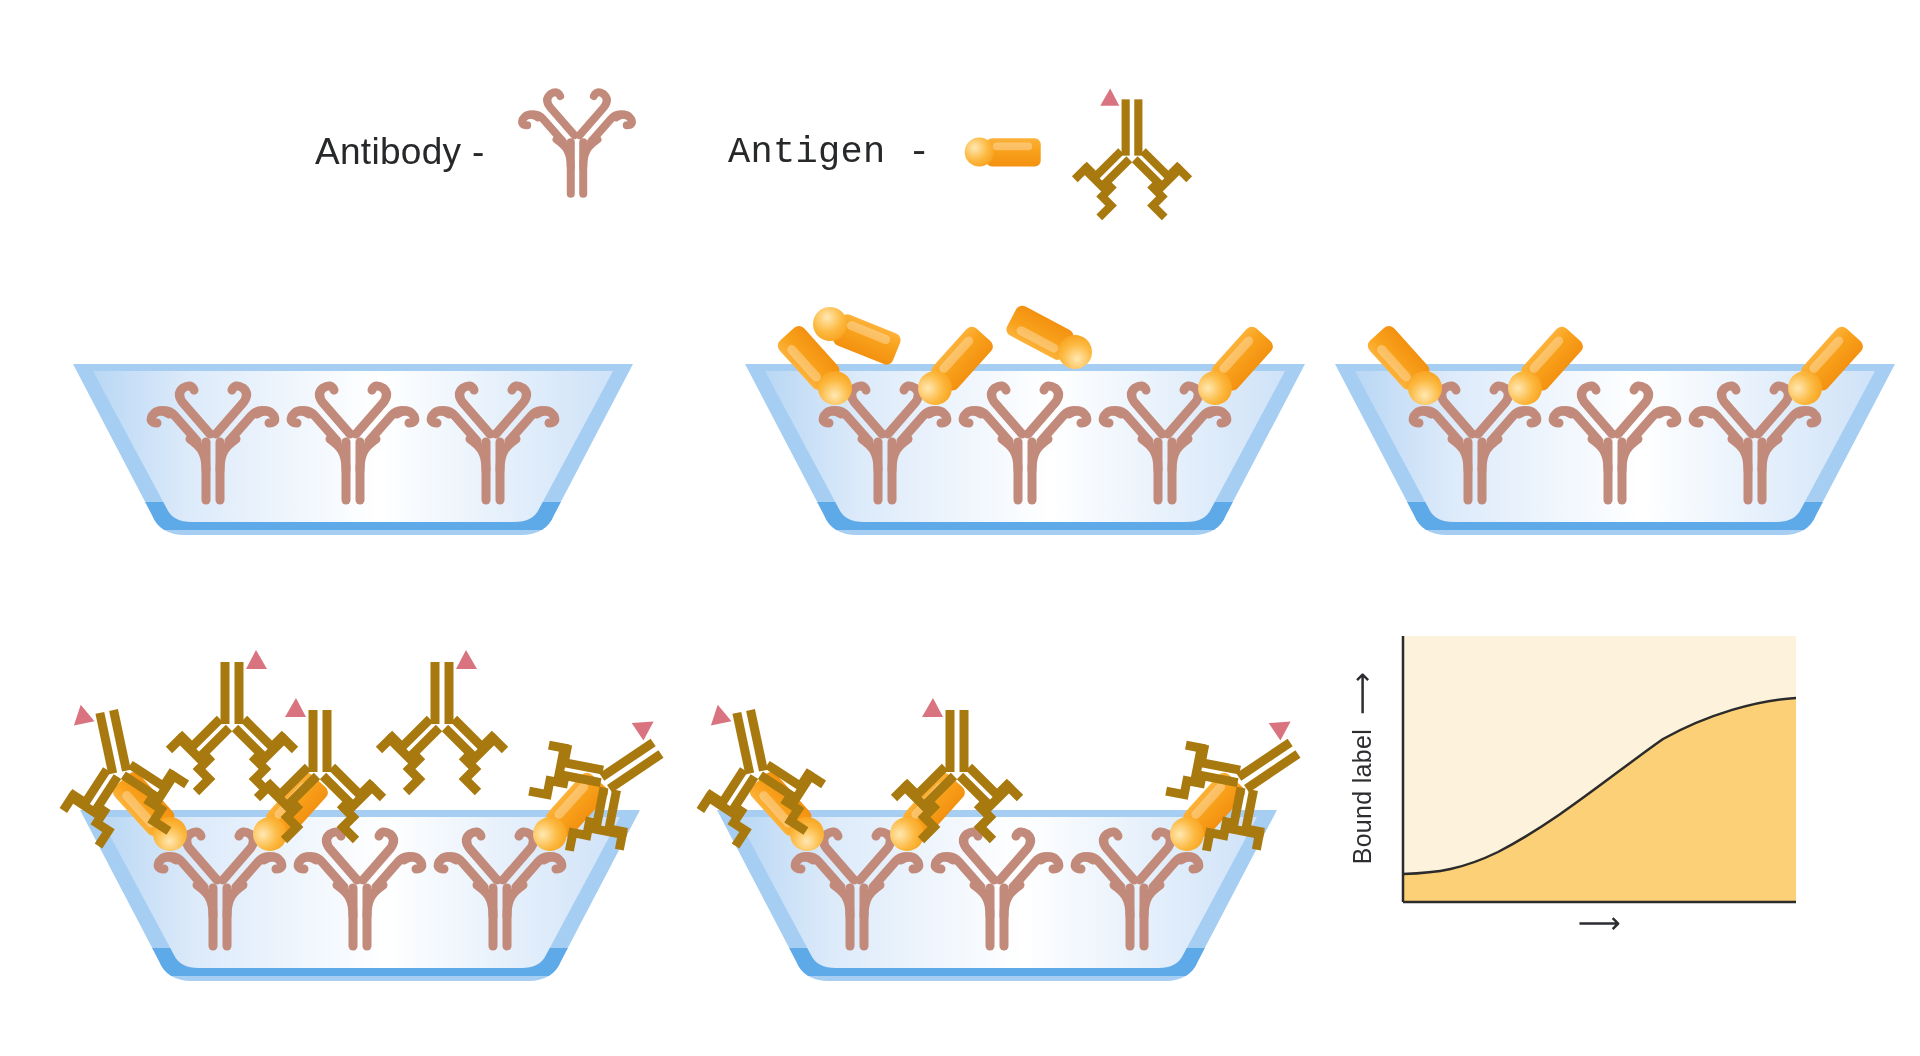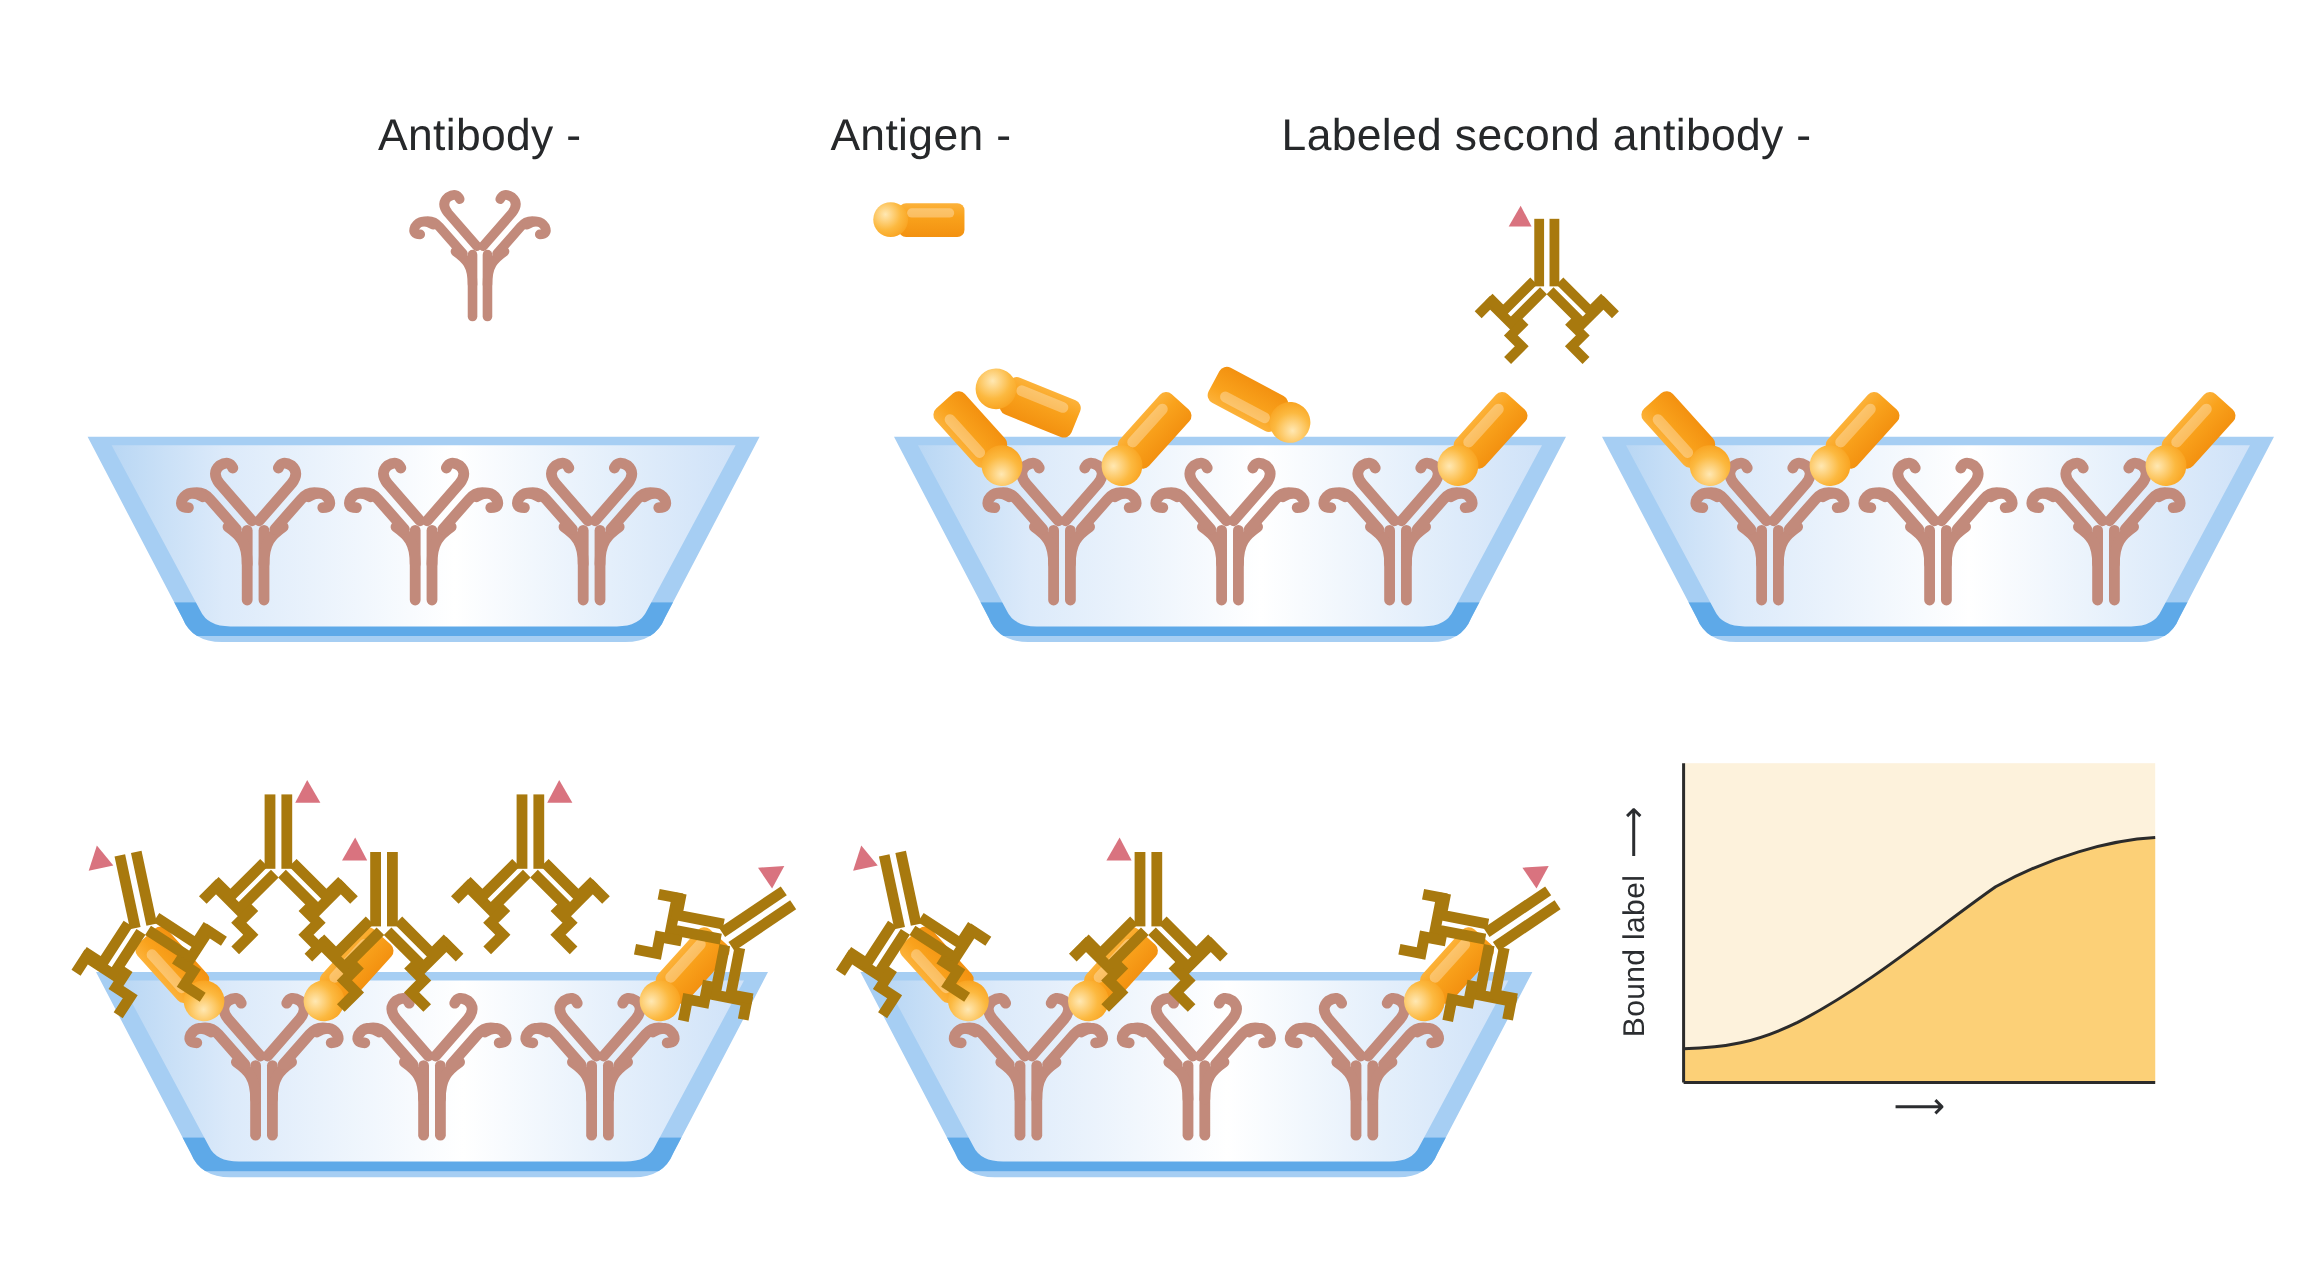--- a/index.html
+++ b/index.html
@@ -1,20 +1,20 @@
 <!DOCTYPE html>
 <html><head>
 <meta charset="utf-8">
 <style>
   * { margin:0; padding:0; box-sizing:border-box; }
   html,body { width:1920px; height:1056px; background:#ffffff; }
   body { position:relative; overflow:hidden; font-family:"Liberation Sans", sans-serif; color:#26282a; }
   .abs { position:absolute; }
   svg { overflow:visible; display:block; }
-  .legend-item { position:absolute; display:flex; align-items:center; gap:32px; height:120px;flex-direction:column; }
+  .legend-item { position:absolute; display:flex; align-items:center; gap:32px; height:120px; }
   .legend-label { font-size:37px; letter-spacing:.3px; white-space:nowrap; color:#26282a; }
   .axis-label { color:#2b2d30; font-size:25px; letter-spacing:.3px; white-space:nowrap;
                 display:flex; align-items:center; gap:14px; }
   .y-label-wrap { position:absolute; left:1344px; top:902px; width:268px; height:36px;
                   transform:rotate(-90deg); transform-origin:0 0;
                   display:flex; align-items:center; justify-content:center; }
   .x-label-wrap { position:absolute; left:1403px; top:908px; width:393px;
                   display:flex; justify-content:center; }
   .arrow-glyph { font-size:30px; line-height:1; }
 </style>
@@ -82,29 +82,28 @@
   </defs>
 </svg>
 
 <div class="legend-item" style="left:315px; top:92px;">
   <span class="legend-label">Antibody -</span>
   <svg width="120" height="112" viewBox="-66 -46 132 126">
     <use href="#ab" transform="translate(0,-10)"></use>
   </svg>
 </div>
 
-<div class="legend-item" style="left:692px; top:92px;">
+<div class="legend-item" style="left:728px; top:92px;font-family:Liberation Mono, monospace;">
   <span class="legend-label">Antigen -</span>
   <svg width="82" height="34" viewBox="-19 -19 96 38">
     <use href="#ag"></use>
   </svg>
 </div>
 
 <div class="legend-item" style="left:1068px; top:92px;">
-  <span class="legend-label">Labeled second antibody -</span>
   <svg width="128" height="138" viewBox="-70 -82 140 152">
     <use href="#gab"></use>
   </svg>
 </div>
 
 <svg class="abs" style="left:73px; top:364px;" width="560" height="180" viewBox="0 0 560 180">
   <use href="#dish"></use>
   <use href="#ab" transform="translate(140,62)"></use>
   <use href="#ab" transform="translate(280,62)"></use>
   <use href="#ab" transform="translate(420,62)"></use>

